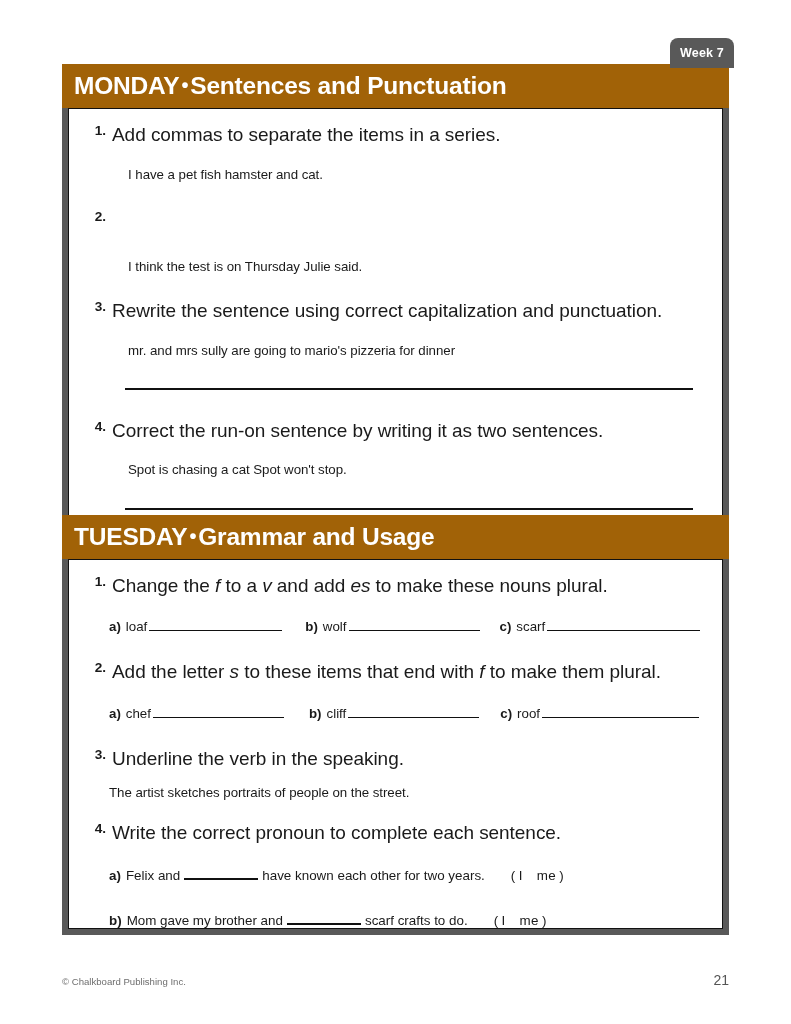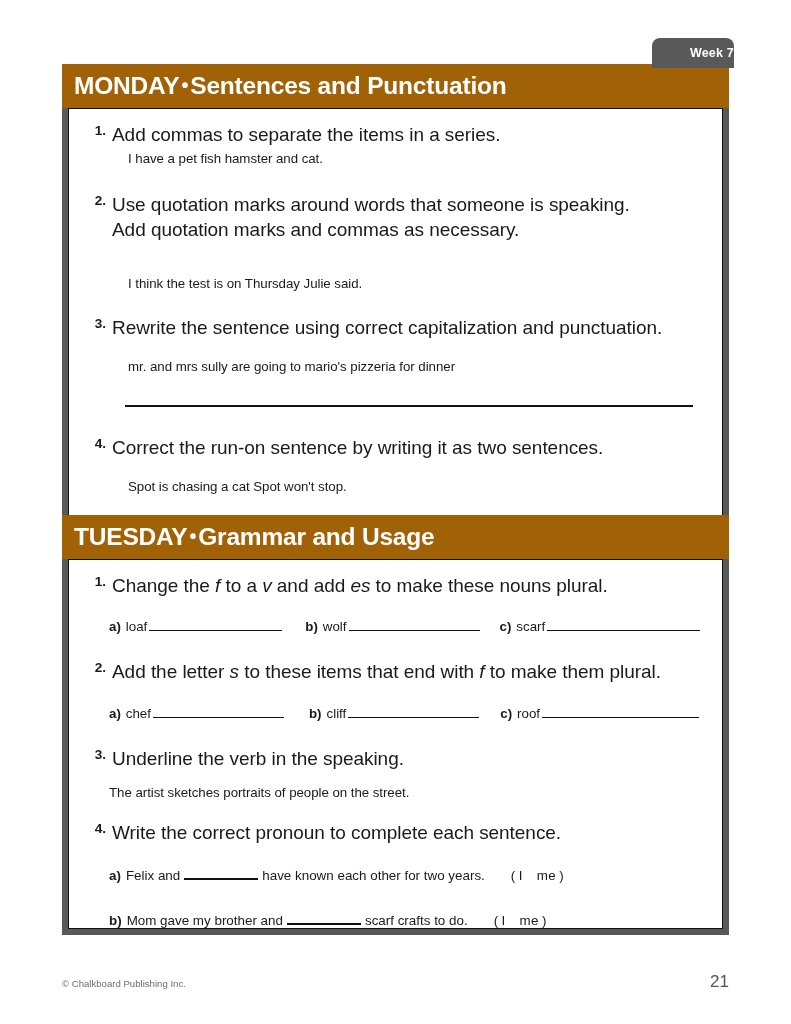--- a/index.html
+++ b/index.html
@@ -22,30 +22,30 @@
     width: 791px;
     height: 1024px;
     background: #ffffff;
   }
 
   
   .week-tab {
     position: absolute;
     right: 57px;
     top: 38px;
-    width: 82px;
+    width: 64px;
     height: 30px;
     background: #595959;
     border-radius: 8px 8px 0 0;
     color: #ffffff;
     font-size: 12.5px;
     font-weight: bold;
     display: flex;
     align-items: center;
-    justify-content: flex-end;
+    justify-content: center;
     letter-spacing: .2px;
     z-index: 3;
   }
 
   
   .section {
     position: absolute;
     left: 62px;
     width: 667px;
     z-index: 2;
@@ -171,21 +171,21 @@
     right: 62px;
     top: 972px;
     display: flex;
     justify-content: space-between;
     align-items: baseline;
     color: #6e6e6e;
     font-size: 9.6px;
   }
   .footer .page-no {
     color: #555555;
-    font-size: 17px;
+    font-size: 14px;
   }
 </style>
 </head>
 <body>
 
 <div class="page">
 
   <div class="week-tab">
     <span>Week 7</span>
   </div>
@@ -196,28 +196,24 @@
         <span>MONDAY</span><span class="dot">•</span><span>Sentences and Punctuation</span>
       </div>
     </div>
     <div class="section-body" style="height:426px;">
       <div class="section-inner">
 
         <div class="q" style="margin-top:0;">
           <div class="q-num">1.</div>
           <div class="q-text">Add commas to separate the items in a series.</div>
         </div>
-        <div class="answer-sentence" style="margin-top:3px;">I have a pet fish hamster and cat.</div>
+        <div class="answer-sentence" style="margin-top:19px;">I have a pet fish hamster and cat.</div>
 
         <div class="q" style="margin-top:24px;">
           <div class="q-num">2.</div>
-          <div class="q-text">
-            <span>Use quotation marks around words that someone is speaking.</span><br>
-            <span>Add quotation marks and commas as necessary.</span>
-          </div>
         </div>
         <div class="answer-sentence" style="margin-top:32px;">I think the test is on Thursday Julie said.</div>
 
         <div class="q" style="margin-top:23px;">
           <div class="q-num">3.</div>
           <div class="q-text">Rewrite the sentence using correct capitalization and punctuation.</div>
         </div>
         <div class="answer-sentence" style="margin-top:18px;">mr. and mrs  sully are going to mario's pizzeria for dinner</div>
         <div class="writing-line" style="margin-top:29px;"></div>
 

